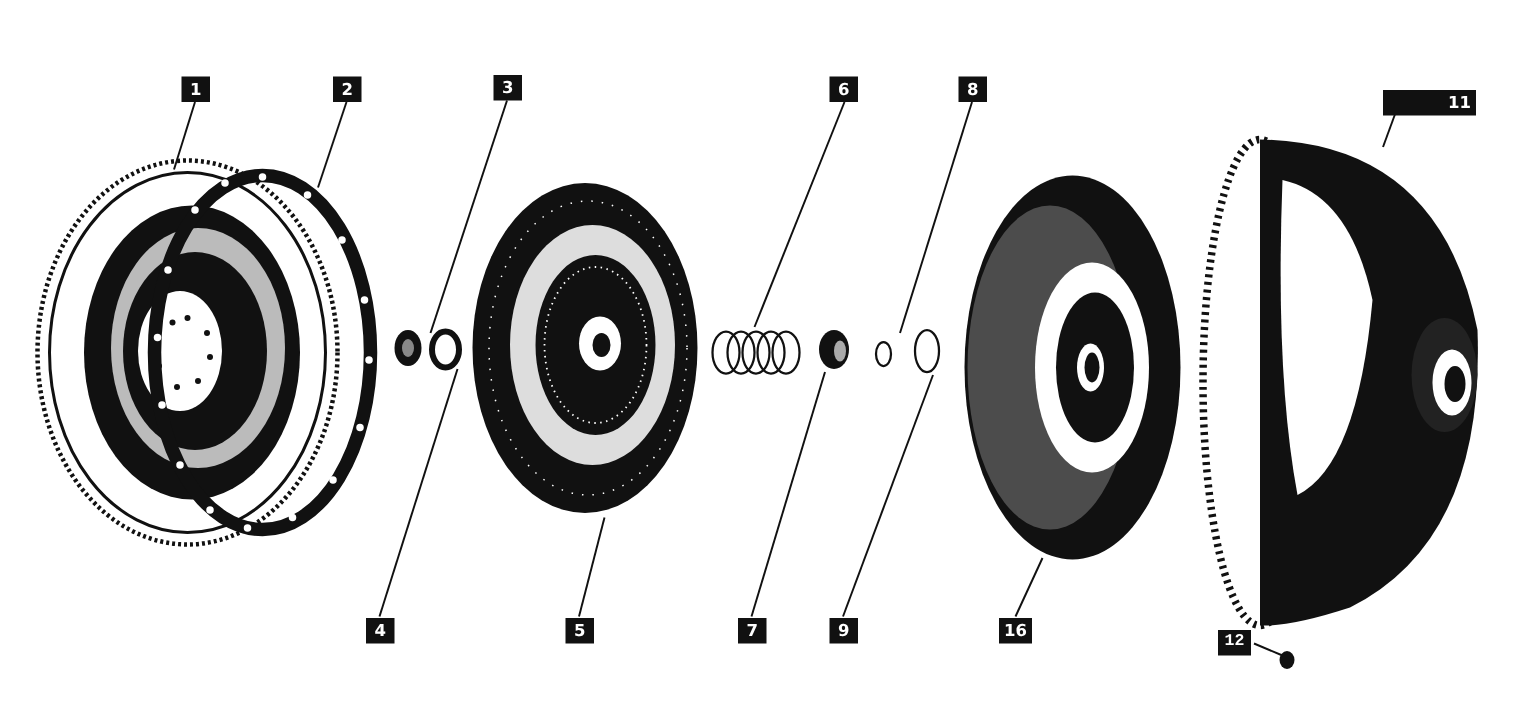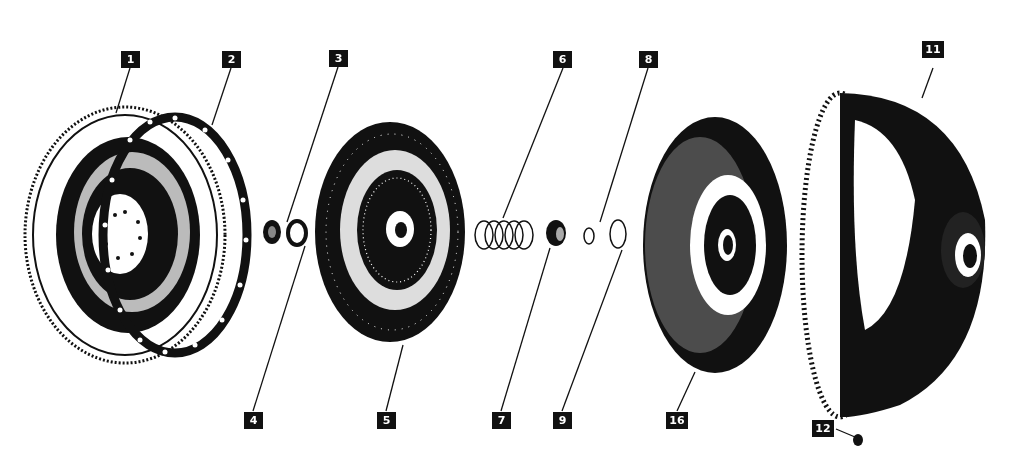--- a/index.html
+++ b/index.html
@@ -131,14 +131,14 @@
 <div class="callout" style="left:121px;top:51px;">1</div>
 <div class="callout" style="left:222px;top:51px;">2</div>
 <div class="callout" style="left:329px;top:50px;">3</div>
 <div class="callout" style="left:244px;top:412px;">4</div>
 <div class="callout" style="left:377px;top:412px;">5</div>
 <div class="callout" style="left:553px;top:51px;">6</div>
 <div class="callout" style="left:492px;top:412px;">7</div>
 <div class="callout" style="left:639px;top:51px;">8</div>
 <div class="callout" style="left:553px;top:412px;">9</div>
 <div class="callout wide" style="left:666px;top:412px;">16</div>
-<div class="callout wide" style="left:922px;top:41px;">11</div>
-<div class="callout wide" style="left:812px;top:420px;">12</div>
+<div class="callout wide" style="left:922px;top:60px;padding-left:40px;">11</div>
+<div class="callout wide" style="left:812px;top:420px;font-family:Liberation Mono, monospace;">12</div>
 
 </body></html>

